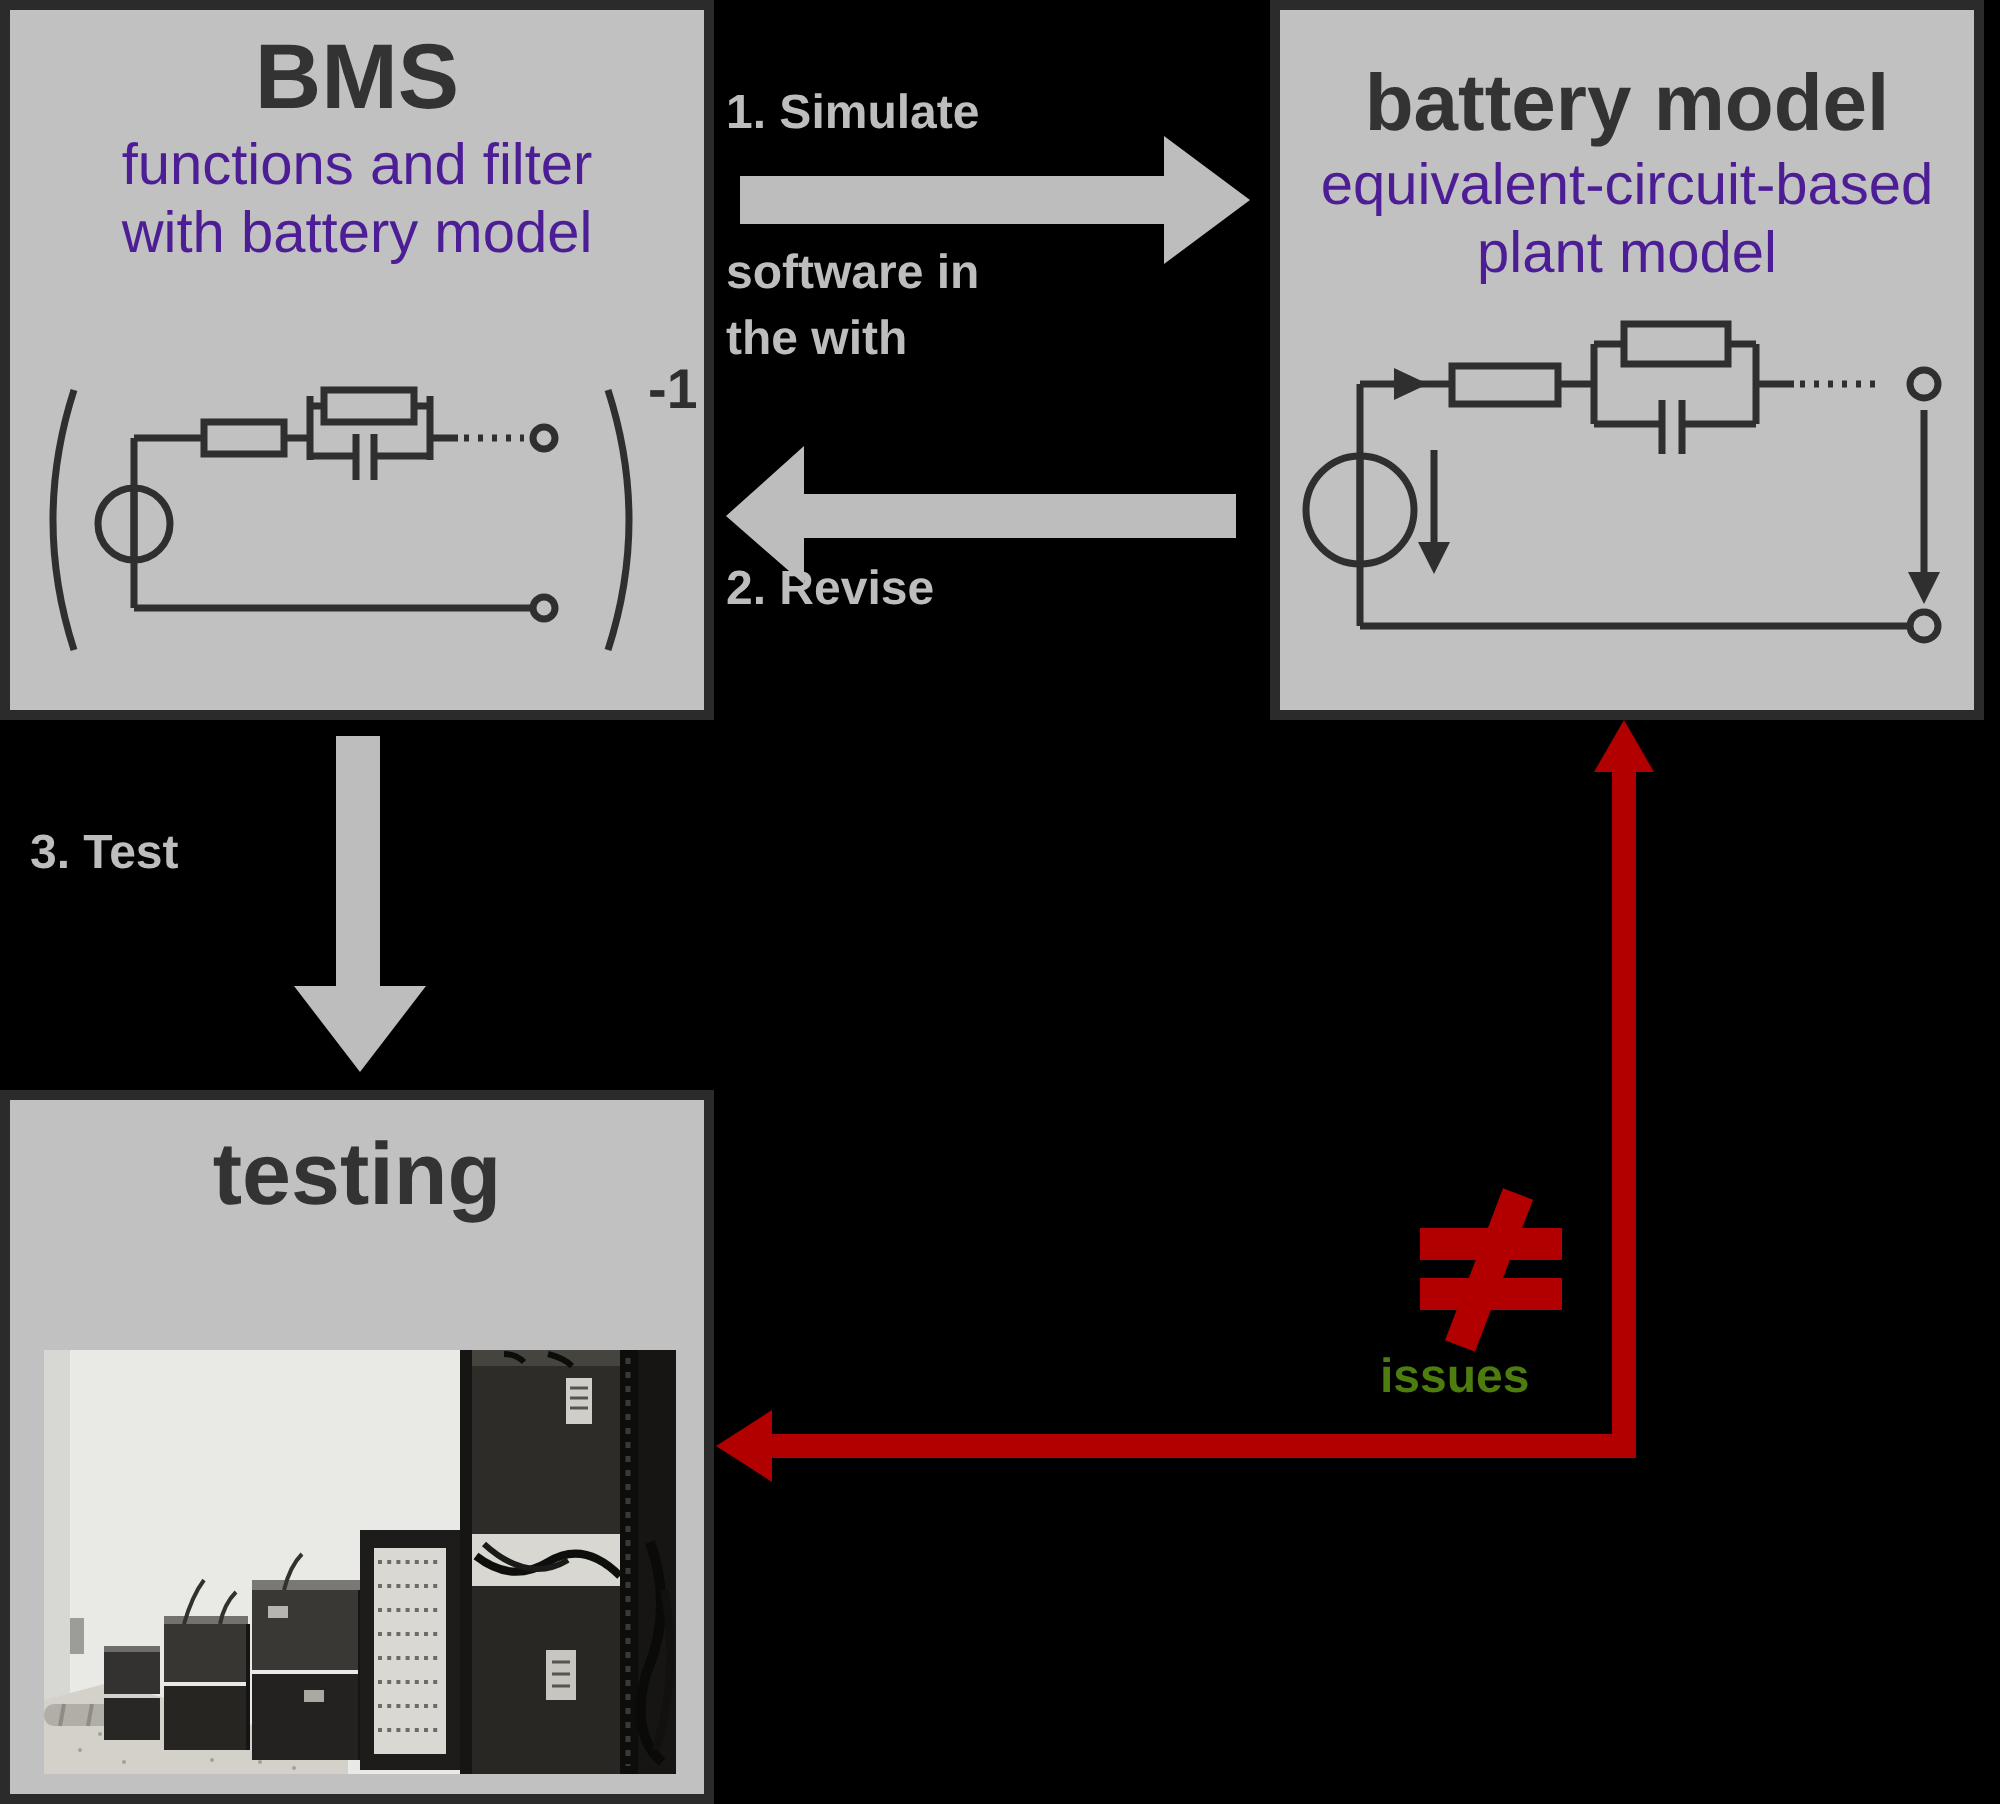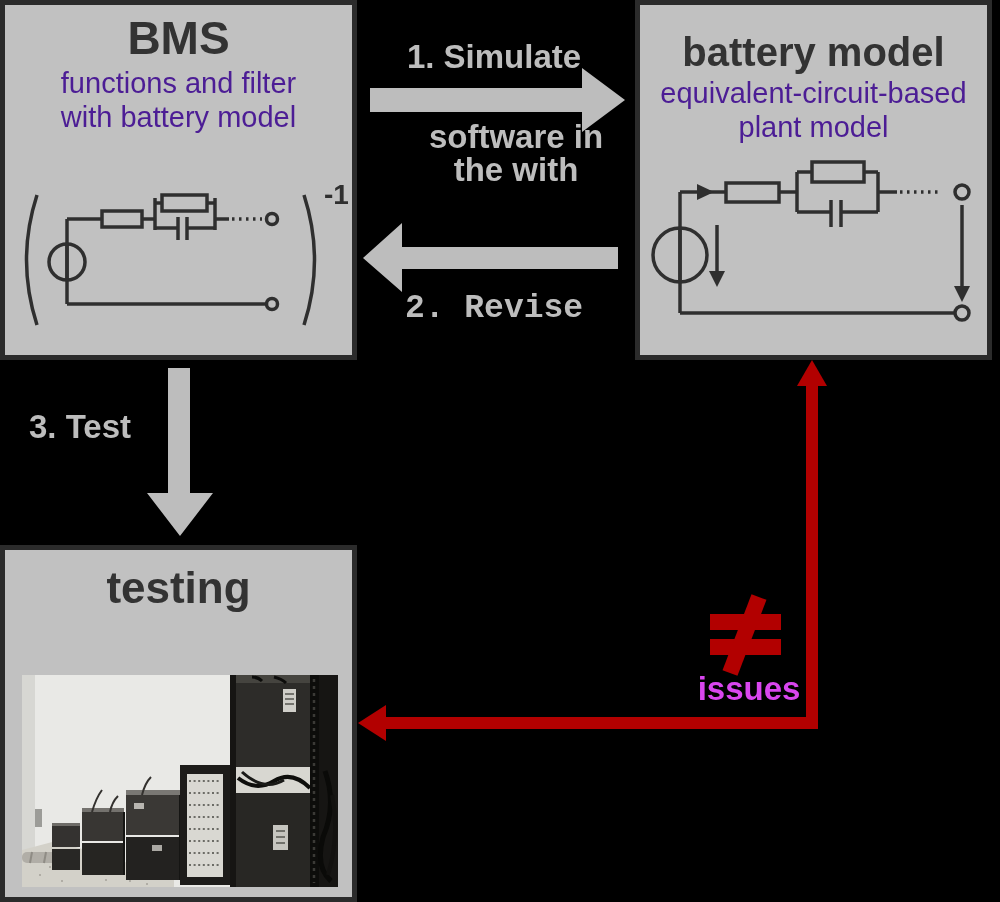--- a/index.html
+++ b/index.html
@@ -34,28 +34,28 @@
   }
   .circuit .filled { fill:#2f2f2f; stroke:none; }
   .circuit text {
     fill:#2f2f2f; font-size:28px; font-weight:bold; stroke:none;
     font-family:"Liberation Sans", sans-serif;
   }
 
   #overlay { position:absolute; left:0; top:0; pointer-events:none; }
 
   .flow-label {
-    position:absolute; color:#bdbdbd; font-weight:bold; font-size:33px;
-    text-align:center; line-height:33px;
+    position:absolute; color:#bdbdbd; font-weight:bold; font-size:24px;
+    line-height:33px;
   }
   #label-simulate { left:363px; top:40px;  width:262px; }
-  #label-sil      { left:385px; top:120px; width:262px; }
-  #label-revise   { left:363px; top:292px; width:262px;font-family:Liberation Mono, monospace; }
+  #label-sil      { left:363px; top:120px; width:262px; }
+  #label-revise   { left:363px; top:278px; width:262px; }
   #label-test     { left:15px;  top:410px; width:130px; }
-  #label-issues   { left:690px; top:672px; width:118px; color:#d946ef; }
+  #label-issues   { left:690px; top:672px; width:118px; color:#4d7c0f; }
 
   #photo { position:absolute; left:17px; top:125px; }
 </style>
 </head>
 <body>
 
 <div id="canvas">
 
   <div class="box" id="bms-box">
     <div class="box-title">BMS</div>

